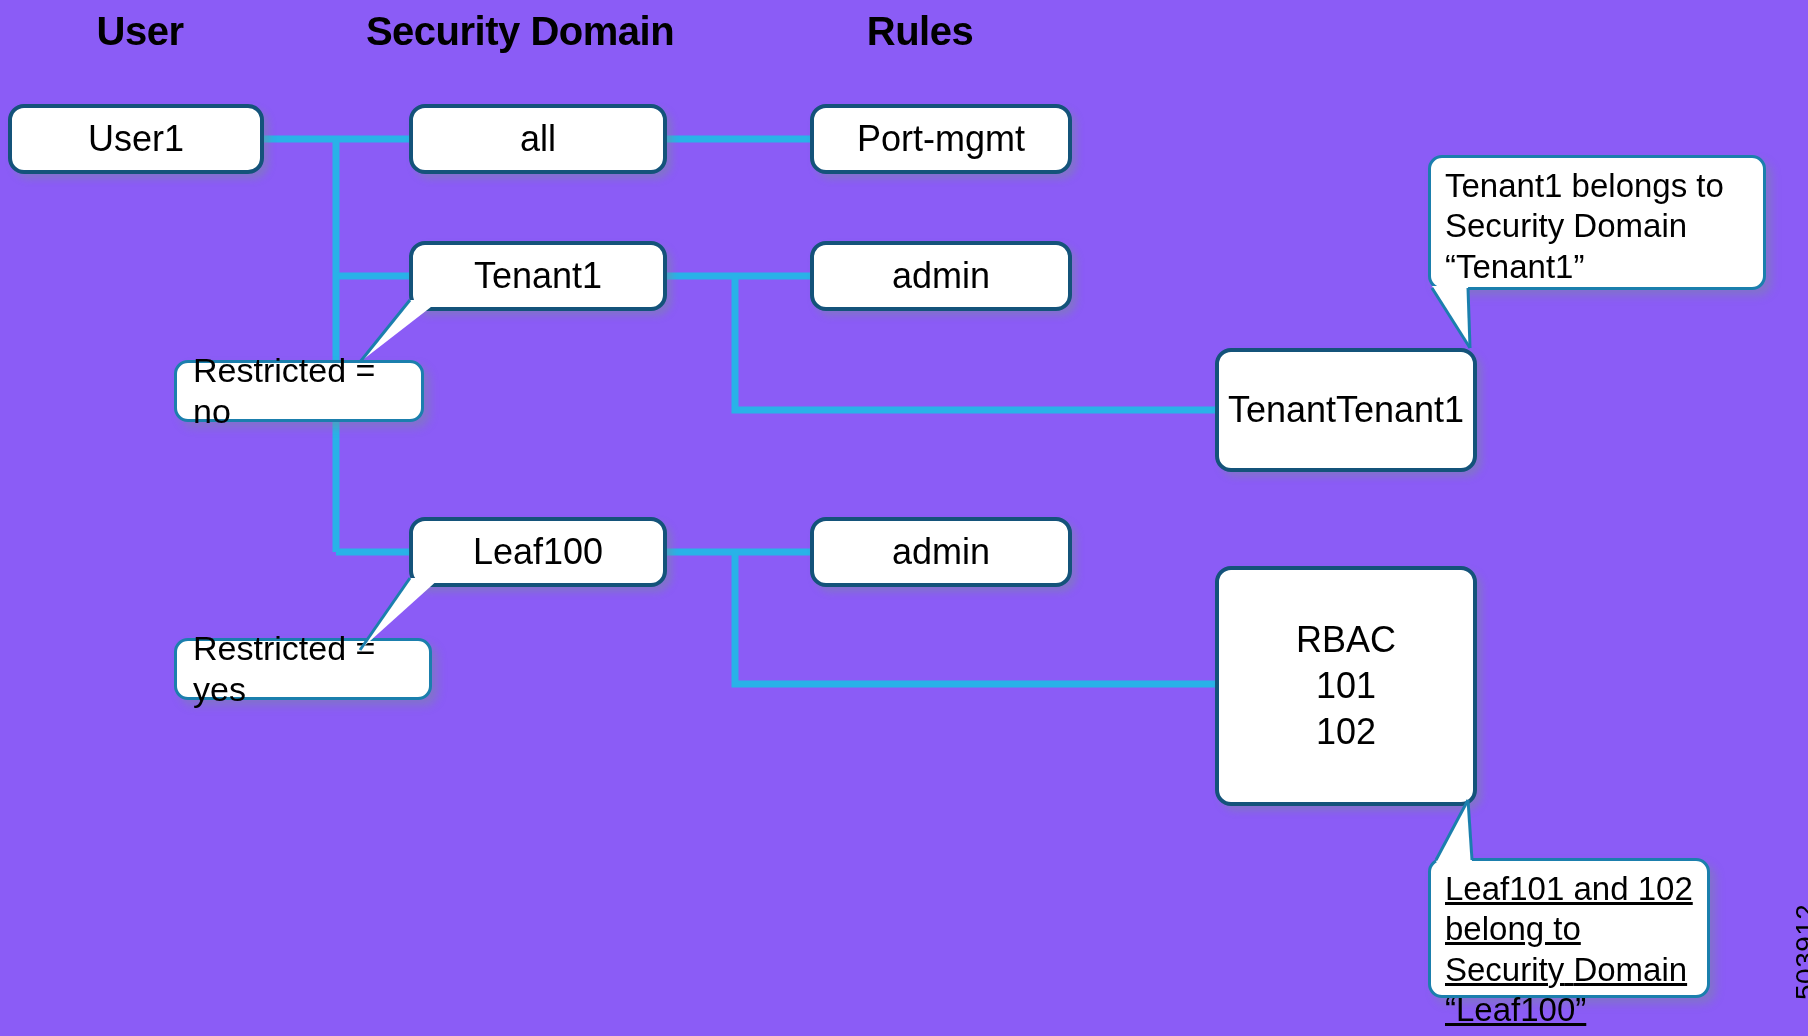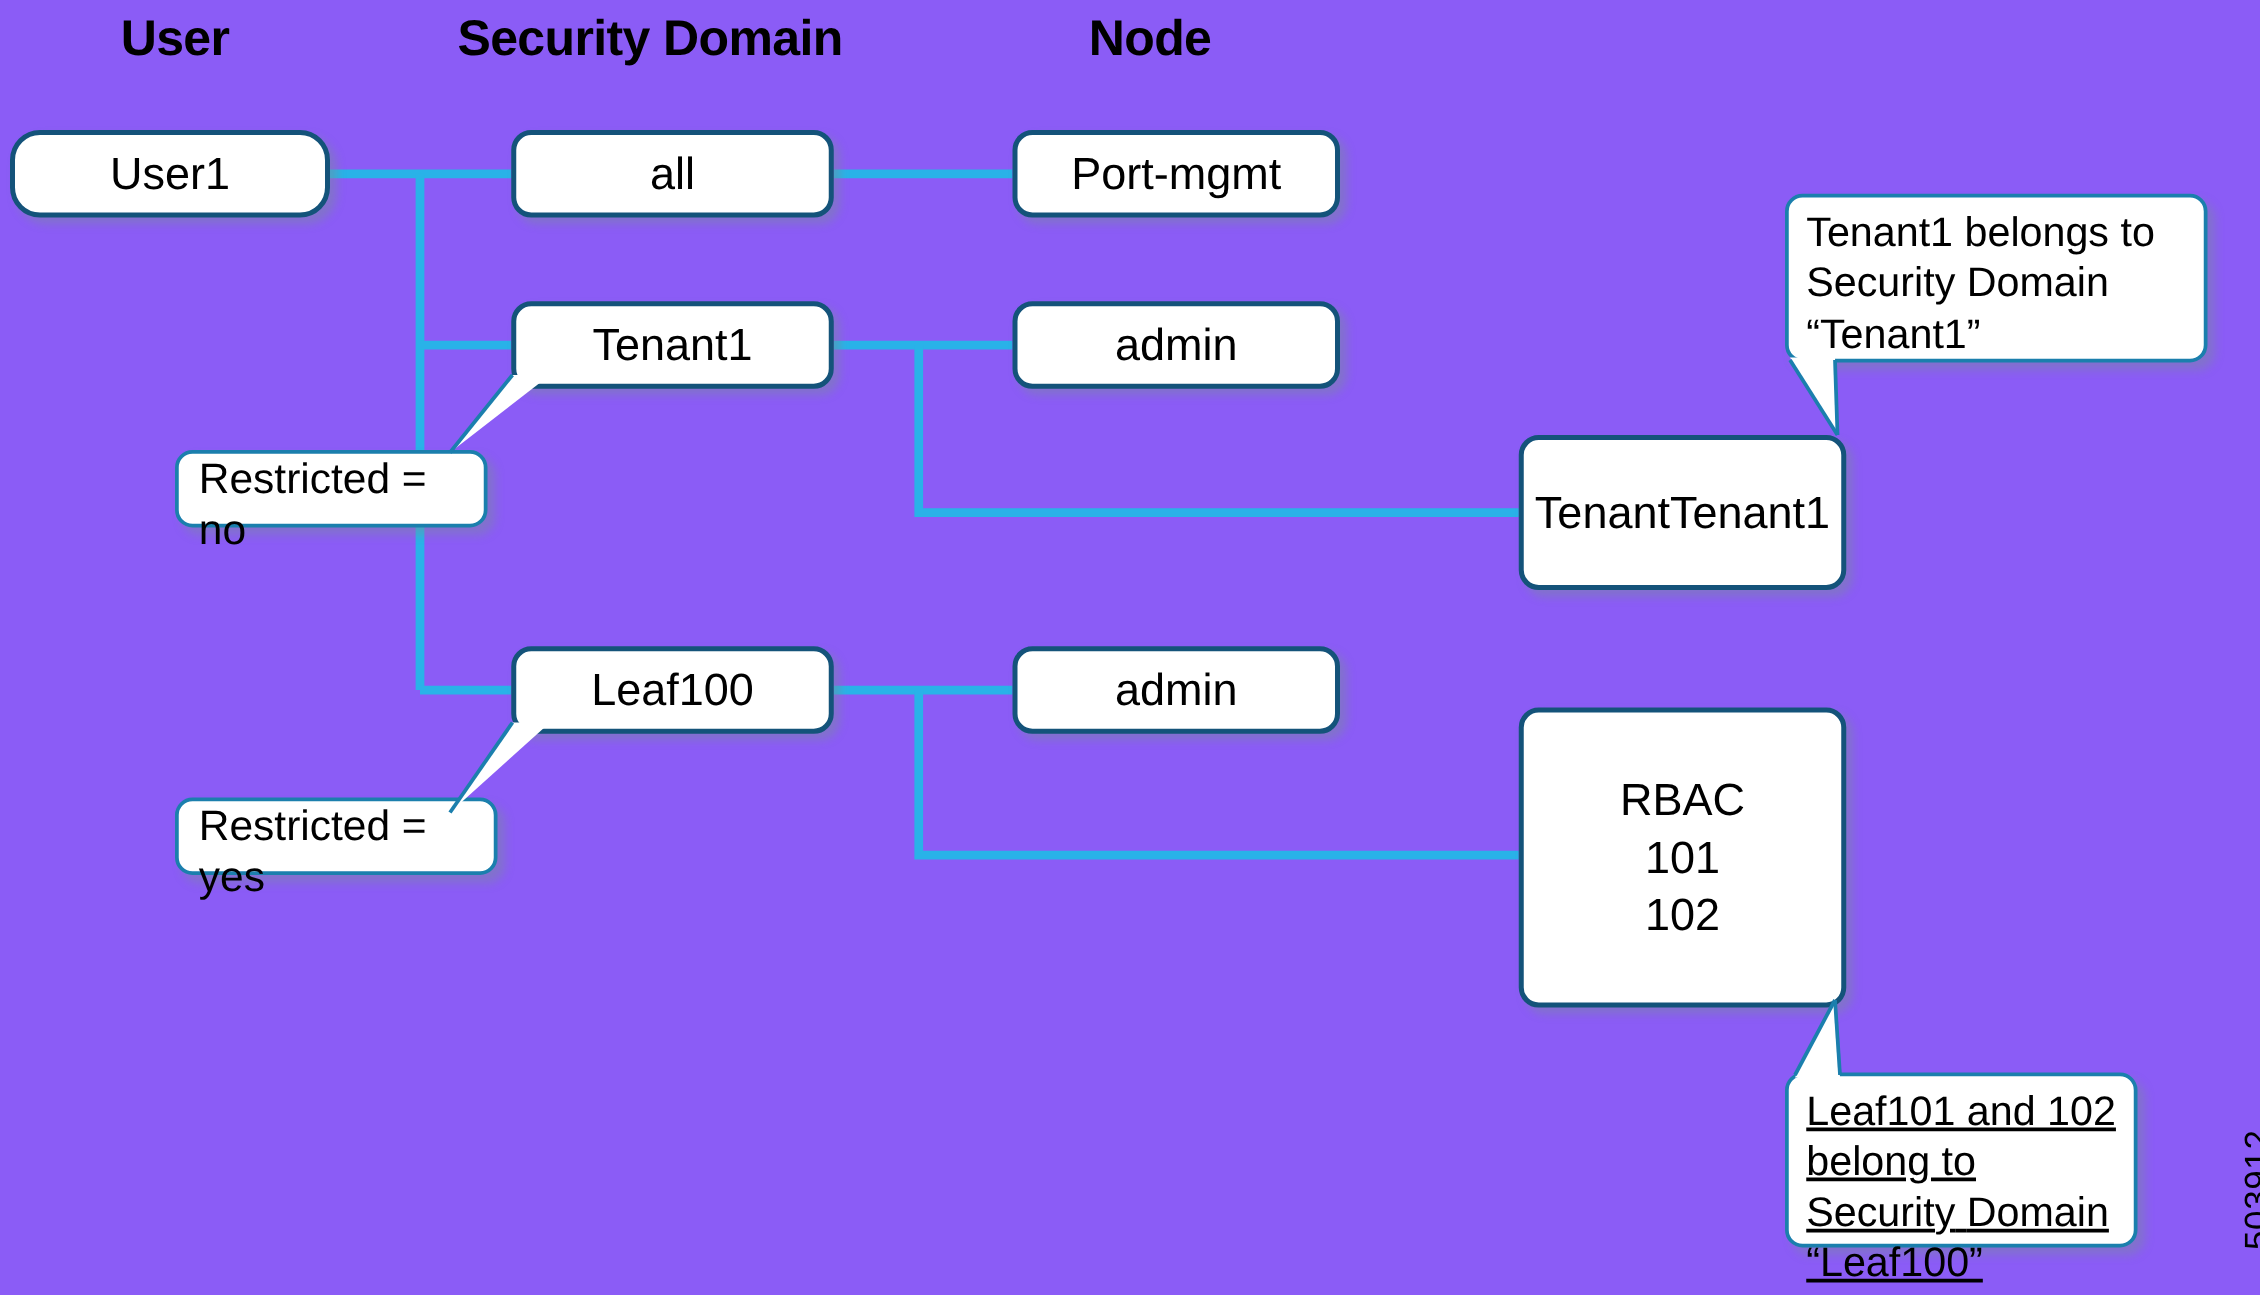--- a/index.html
+++ b/index.html
@@ -66,23 +66,24 @@
     border-radius: 14px;
     color: #000000;
     font-size: 33px;
     line-height: 1.22;
     padding: 8px 14px 20px 14px;
     z-index: 4;
     box-shadow: 6px 6px 8px rgba(120,140,155,0.45);
   }
   .callout.small {
     font-size: 34px;
-    padding: 0 16px;
+    padding: 18px 16px;
     display: flex;
-    align-items: flex-start;
+    align-items: center;
+    margin-left: 34px;
   }
   
   .tail {
     position: absolute;
     z-index: 5;
     overflow: visible;
   }
 
   
   #figure-id {
@@ -97,21 +98,21 @@
 </style>
 </head>
 <body>
 
 <div id="stage">
 
   <div class="col-header" style="left:20px; top:8px; width:240px;">User</div>
 
   <div class="col-header" style="left:290px; top:8px; width:460px;">Security Domain</div>
 
-  <div class="col-header" style="left:790px; top:8px; width:260px;">Node</div>
+  <div class="col-header" style="left:790px; top:8px; width:260px;">Rules</div>
 
 
   <svg id="wires" viewBox="0 0 1808 1036" width="1808" height="1036">
     <g fill="none" stroke="#29b2e8" stroke-width="7" stroke-linecap="butt">
 
       <path d="M264 139 H409"></path>
 
       <path d="M336 139 V552"></path>
 
       <path d="M336 276 H409"></path>
@@ -121,21 +122,21 @@
       <path d="M667 139 H810"></path>
 
       <path d="M667 276 H810"></path>
       <path d="M735 276 V410 H1215"></path>
 
       <path d="M667 552 H810"></path>
       <path d="M735 552 V684 H1215"></path>
     </g>
   </svg>
 
-  <div class="node" style="left:8px; top:104px; width:256px; height:70px;border-radius:24px;">
+  <div class="node" style="left:8px; top:104px; width:256px; height:70px;">
     <span>User1</span>
   </div>
 
   <div class="node" style="left:409px; top:104px; width:258px; height:70px;">
     <span>all</span>
   </div>
 
   <div class="node" style="left:409px; top:241px; width:258px; height:70px;">
     <span>Tenant1</span>
   </div>

